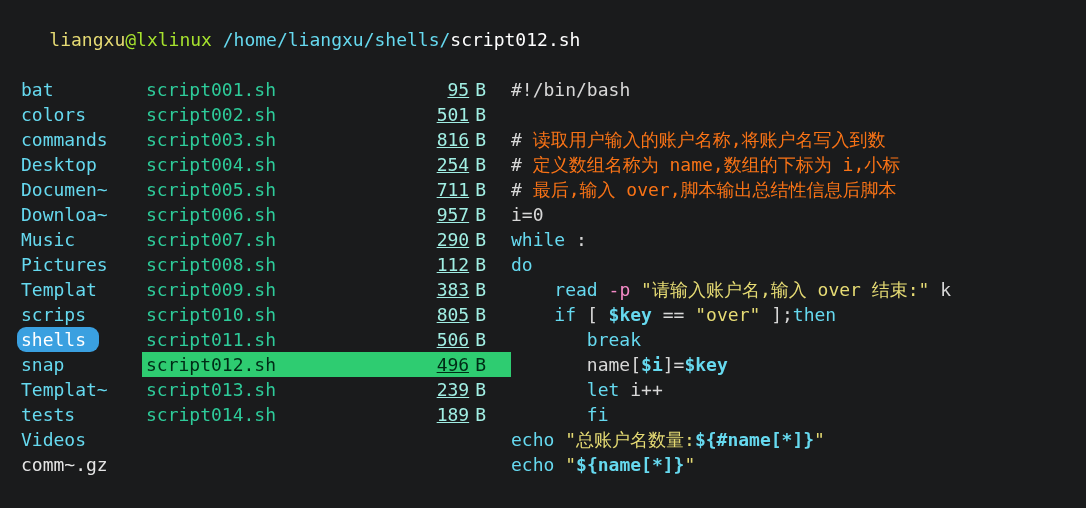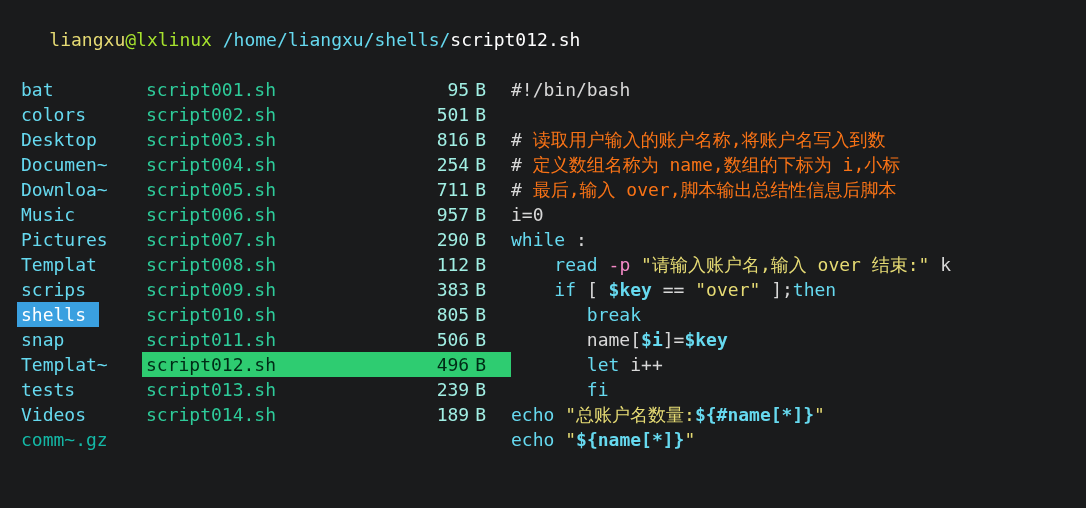--- a/index.html
+++ b/index.html
@@ -18,21 +18,21 @@
     box-sizing: border-box;
     width: 1086px;
     padding: 2px 6px;
   }
   .prompt-line { white-space: pre; }
   .user   { color: #e6db74; } 
   .at     { color: #a6e22e; } 
   .path   { color: #66d9ef; } 
   .file   { color: #ffffff; }
   .dir    { color: #66d9ef; }
-  .gz     { color: #14b8a6; }
+  .gz     { color: #e5e5e5; }
   .size   { color: #a1efe4; }
   .unit   { color: #a1efe4; }
   .kw     { color: #66d9ef; } 
   .opt    { color: #f489c6; } 
   .var    { color: #66d9ef; font-weight: bold; } 
   .str    { color: #e6db74; } 
   .comment{ color: #f97316; }
   .hash   { color: #d8d8d8; }
   .plain  { color: #d8d8d8; }
 
@@ -44,44 +44,45 @@
   .col-files  { width: 155px; }
   .col-sizes  { width: 210px; display:flex; flex-direction:column; text-align: left; }
   .col-code   { flex: 1; white-space: nowrap; overflow: hidden; }
 
   .cell {
     height: 25px;
     display: flex;
     align-items: center;
     white-space: pre;
   }
-  .row-sel-dir  .cell { background: #3aa0e0; color: #ffffff !important; }
+  .row-sel-dir  .cell { background: #3aa0e0; color: #ffffff !important; border-radius: 9px; }
   .row-sel-file .cell, .row-sel-file .cell * {
     background: #2ecc71; color: #002b16 !important;
   }
   .sel-start { padding-left: 4px; margin-left: -4px; }
 
   .size-inner { display:flex; width:100%; justify-content:flex-end; padding-right:25px; box-sizing:border-box;}
-  .size-num { text-align: right; width: 60px; display:inline-block; }
+  .size-num { text-align: right; width: 60px; display:inline-block;text-decoration:underline; }
   .size-gap { width: 6px; display:inline-block;}
 </style>
 </head>
 <body>
 
 <div class="screen">
 
   <div class="prompt-line">
     <span class="user">liangxu</span><span class="at">@</span><span class="at">lxlinux</span><span> </span><span class="path">/home/liangxu/shells/</span><span class="file">script012.sh</span>
   </div>
 
   <div class="columns">
 
     <div class="col-dirs">
       <div class="cell dir"><span>bat</span></div>
       <div class="cell dir"><span>colors</span></div>
+      <div class="cell dir"><span>commands</span></div>
       <div class="cell dir"><span>Desktop</span></div>
       <div class="cell dir"><span>Documen~</span></div>
       <div class="cell dir"><span>Downloa~</span></div>
       <div class="cell dir"><span>Music</span></div>
       <div class="cell dir"><span>Pictures</span></div>
       <div class="cell dir"><span>Templat</span></div>
       <div class="cell dir"><span>scrips</span></div>
       <div class="row-sel-dir">
           <div class="cell sel-start" style="width:78px;"><span>shells</span></div>
         </div>
@@ -131,20 +132,21 @@
     </div>
 
     <div class="col-code">
       <div class="cell"><span class="hash">#!</span><span class="plain">/bin/bash</span></div>
       <div class="cell"><span></span></div>
       <div class="cell"><span class="hash">#</span><span class="comment"> 读取用户输入的账户名称,将账户名写入到数</span></div>
       <div class="cell"><span class="hash">#</span><span class="comment"> 定义数组名称为 name,数组的下标为 i,小标</span></div>
       <div class="cell"><span class="hash">#</span><span class="comment"> 最后,输入 over,脚本输出总结性信息后脚本</span></div>
       <div class="cell"><span class="plain">i=0</span></div>
       <div class="cell"><span class="kw">while</span><span class="plain"> :</span></div>
+      <div class="cell"><span class="kw">do</span></div>
       <div class="cell"><span>    </span><span class="kw">read</span><span class="opt"> -p </span><span class="str">"请输入账户名,输入 over 结束:"</span><span class="plain"> k</span></div>
       <div class="cell"><span>    </span><span class="kw">if</span><span class="plain"> [ </span><span class="var">$key</span><span class="plain"> == </span><span class="str">"over"</span><span class="plain"> ];</span><span class="kw">then</span></div>
       <div class="cell"><span>       </span><span class="kw">break</span></div>
       <div class="cell"><span>       </span><span class="plain">name[</span><span class="var">$i</span><span class="plain">]=</span><span class="var">$key</span></div>
       <div class="cell"><span>       </span><span class="kw">let</span><span class="plain"> i++</span></div>
       <div class="cell"><span>       </span><span class="kw">fi</span></div>
       <div class="cell"><span class="kw">echo</span><span> </span><span class="str">"</span><span class="str">总账户名数量:</span><span class="var">${#name[*]}</span><span class="str">"</span></div>
       <div class="cell"><span class="kw">echo</span><span> </span><span class="str">"</span><span class="var">${name[*]}</span><span class="str">"</span></div>
     </div>
 

